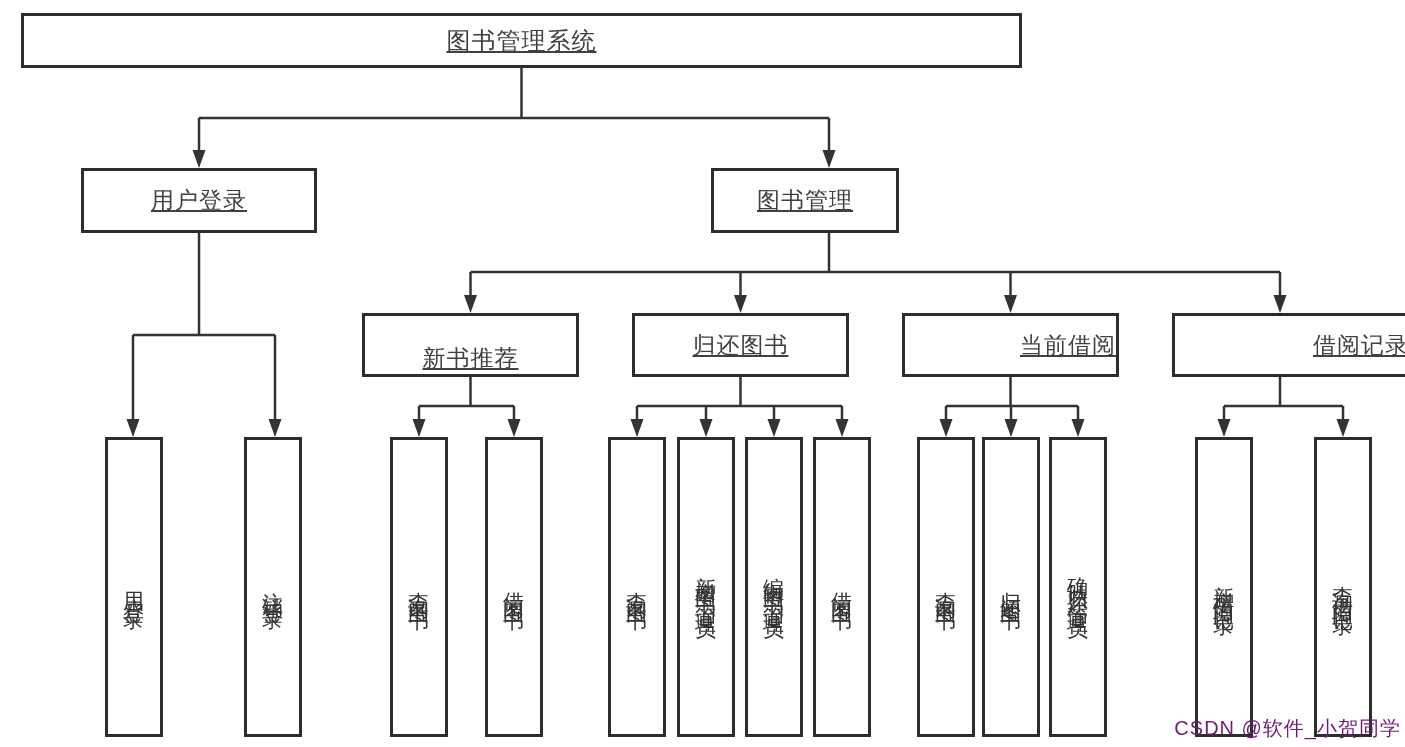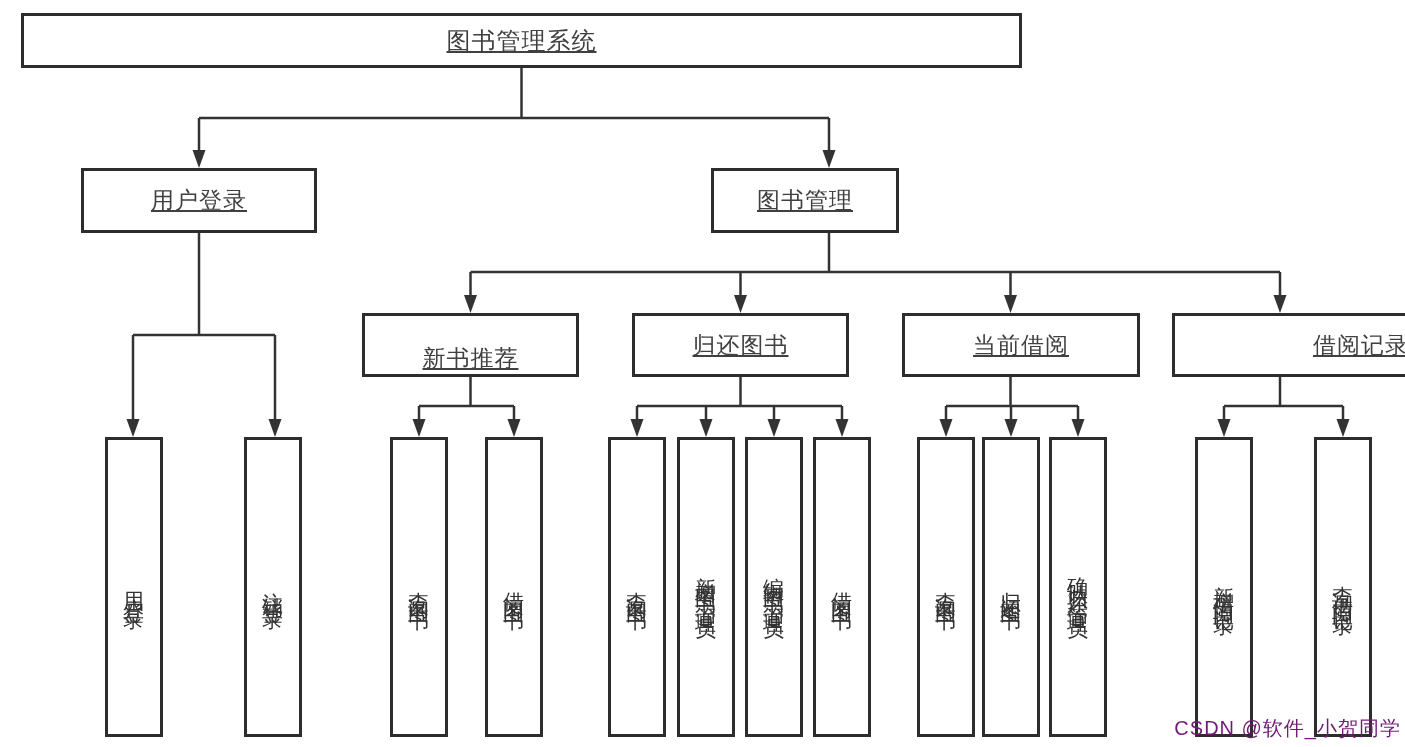--- a/index.html
+++ b/index.html
@@ -147,21 +147,21 @@
   <div class="hbox" style="left:711px; top:168px; width:188px; height:65px;">
     <span>图书管理</span>
   </div>
 
   <div class="hbox" style="left:362px; top:313px; width:217px; height:64px;align-items:flex-end;">
     <span>新书推荐</span>
   </div>
   <div class="hbox" style="left:632px; top:313px; width:217px; height:64px;">
     <span>归还图书</span>
   </div>
-  <div class="hbox" style="left:902px; top:313px; width:238px; height:64px;">
+  <div class="hbox" style="left:902px; top:313px; width:217px; height:64px;justify-content:flex-end;">
     <span>当前借阅</span>
   </div>
   <div class="hbox" style="left:1172px; top:313px; width:240px; height:64px;justify-content:flex-end;">
     <span>借阅记录</span>
   </div>
 
   <div class="vbox" style="left:105px;">
     <span class="vlabel">用户登录</span>
   </div>
   <div class="vbox" style="left:244px;">

